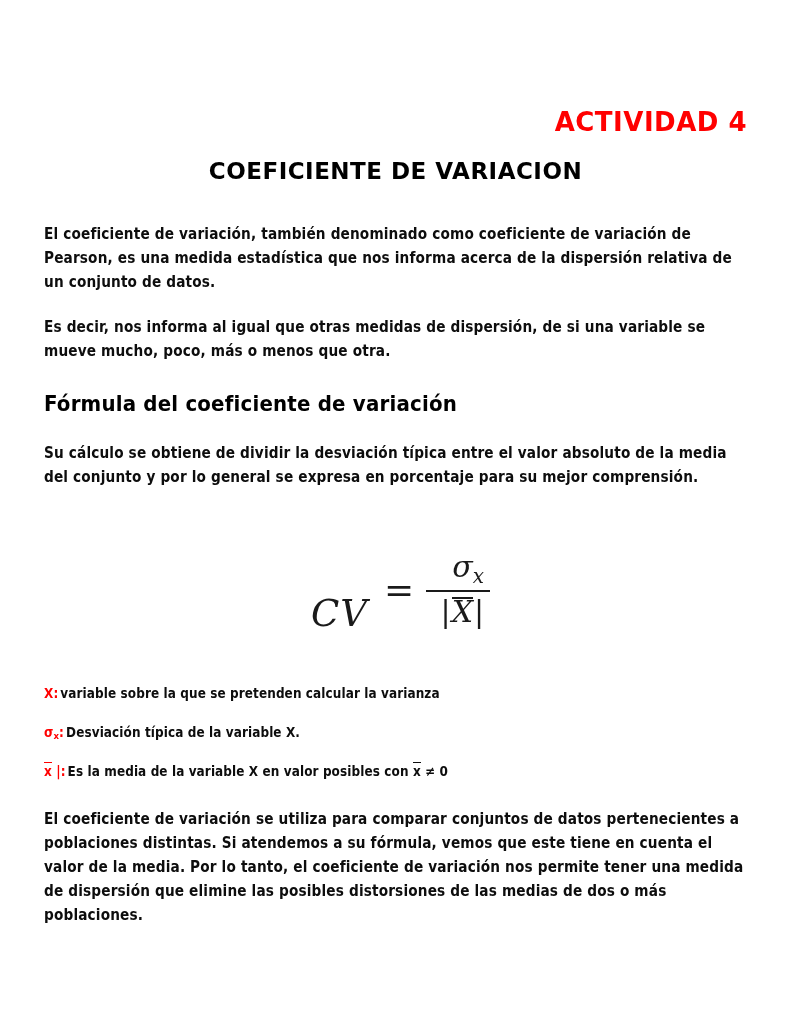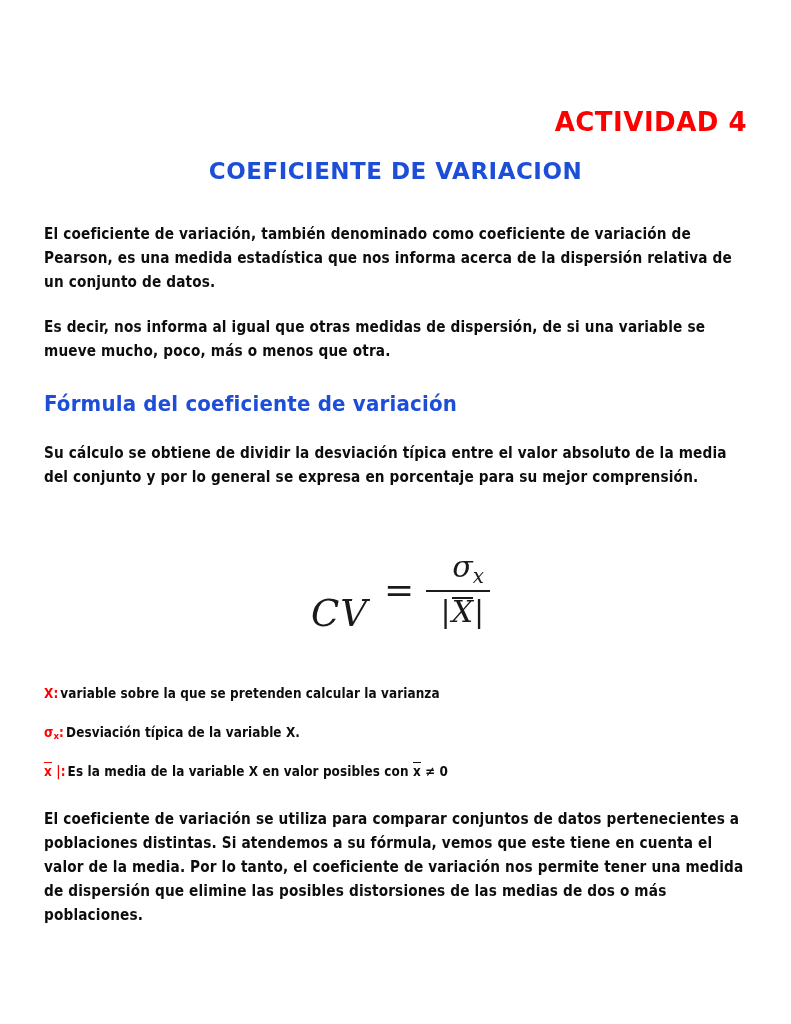--- a/index.html
+++ b/index.html
@@ -43,21 +43,21 @@
     padding-top: 108px;
     line-height: 1.1;
   }
 
   .doc-subtitle {
     text-align: center;
     font-family: "DejaVu Sans", sans-serif;
     font-weight: bold;
     font-size: 23px;
     letter-spacing: 0.5px;
-    color: #1d4ed8;
+    color: #000000;
     margin: 0;
     padding-top: 22px;
     line-height: 1.1;
   }
 
   
   .para {
     font-family: "DejaVu Sans Condensed", "Liberation Sans Narrow", "Liberation Sans", sans-serif;
     font-weight: bold;
     font-size: 15.2px;
@@ -71,21 +71,21 @@
 
   #para-intro  { margin-top: 38px; }
   #para-esdecir { margin-top: 21px; }
   #para-calculo { margin-top: 24px; }
 
   
   .section-heading {
     font-family: "DejaVu Sans Condensed", "Liberation Sans Narrow", "Liberation Sans", sans-serif;
     font-weight: bold;
     font-size: 22px;
-    color: #1d4ed8;
+    color: #000000;
     margin: 0;
     margin-top: 28px;
     line-height: 1.2;
     letter-spacing: 0.2px;
     font-stretch: condensed;
   }
 
   
   .formula-block {
     margin-top: 48px;

